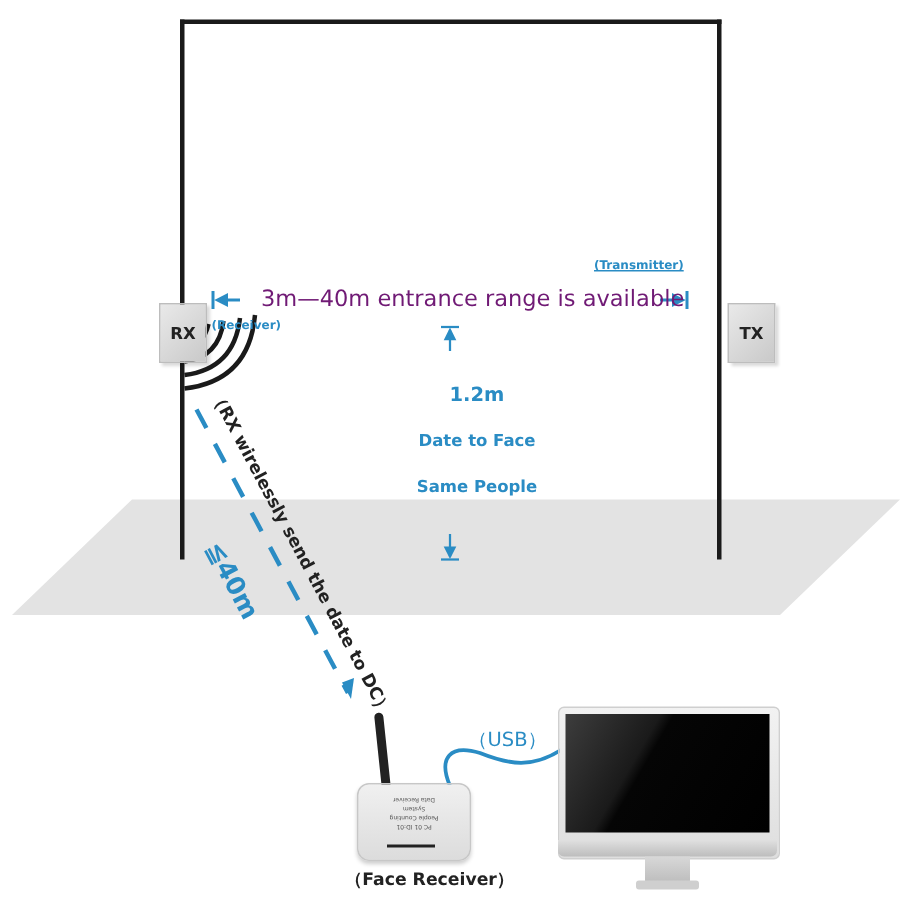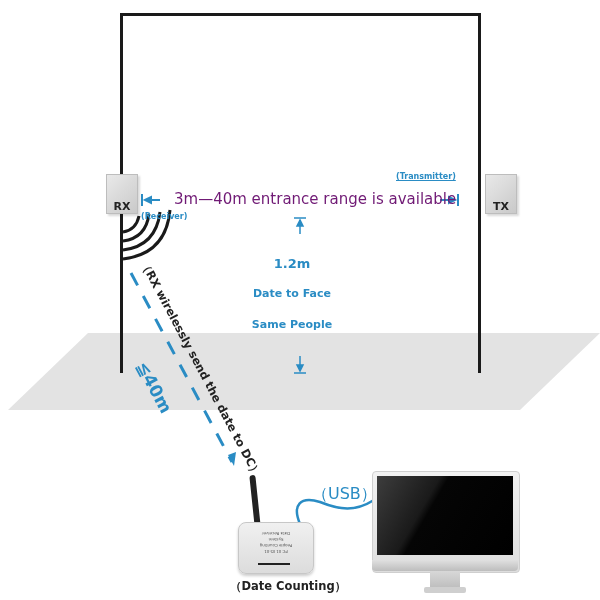--- a/index.html
+++ b/index.html
@@ -13,42 +13,42 @@
       left: 0; top: 0; width: 600px; height: 600px;
     }
     .frame-top { left: 120px; top: 13px; width: 361px; height: 3px; background: #1a1a1a; }
     .pole-left { left: 120px; top: 13px; width: 3px; height: 360px; background: #1a1a1a; }
     .pole-right { left: 478px; top: 13px; width: 3px; height: 360px; background: #1a1a1a; }
     .device-box {
       width: 30px; height: 38px;
       background: linear-gradient(135deg, #e9e9e9 0%, #d6d6d6 60%, #c9c9c9 100%);
       border: 1px solid #bdbdbd;
       box-shadow: 2px 2px 2px rgba(0,0,0,0.15);
-      display: flex; align-items: flex-end; justify-content: center;
-      font-weight: bold; font-size: 11px; color: #222;
+      display: flex; align-items: center; justify-content: center;
+      font-weight: bold; font-size: 11px; color: #222; margin-top: 28px;
     }
     .rx-box { left: 106px; top: 174px; }
     .tx-box { left: 485px; top: 174px; }
     .small-blue { font-size: 8px; font-weight: bold; color: #2a8cc4; }
     .rx-caption { left: 141px; top: 172px; margin-top: 40px; }
     .tx-caption { left: 396px; top: 172px; text-decoration: underline; }
     .range-text { left: 174px; top: 190px; font-size: 15px; color: #701a75; white-space: nowrap; }
-    .center-label { font-weight: bold; color: #2a8cc4; text-align: center; width: 140px; left: 222px; }
+    .center-label { font-weight: bold; color: #2a8cc4; text-align: center; width: 140px; left: 248px; }
     .h12 { top: 256px; font-size: 13px; }
     .face { top: 287px; font-size: 11px; }
     .same { top: 318px; font-size: 11px; }
     .rotated-text {
       left: 150px; top: 258px; font-size: 11.5px; font-weight: bold; color: #222;
       transform-origin: 0 0; transform: rotate(62deg); white-space: nowrap;
     }
     .le40 {
       left: 150px; top: 358px; font-size: 17px; font-weight: bold; color: #2a8cc4;
       transform-origin: 0 0; transform: rotate(62deg); white-space: nowrap;
     }
-    .usb-label { left: 312px; top: 484px; font-size: 16px; color: #2a8cc4; }
+    .usb-label { left: 312px; top: 484px; font-size: 13px; color: #2a8cc4; }
     .dr-label { left: 230px; top: 579px; font-size: 11.5px; font-weight: bold; color: #222; white-space: nowrap; }
     .receiver-body {
       left: 238px; top: 522px; width: 74px; height: 50px;
       background: linear-gradient(180deg, #f0f0f0 0%, #dcdcdc 100%);
       border-radius: 8px; border: 1px solid #c7c7c7;
       box-shadow: 0 2px 3px rgba(0,0,0,0.2);
     }
     .receiver-label-area {
       left: 255px; top: 530px; width: 42px; height: 24px;
       font-size: 4px; color: #555; text-align: center; line-height: 6px;
@@ -135,19 +135,19 @@
 <div class="abs usb-label">（USB）</div>
 
 <div class="abs antenna"></div>
 <div class="abs receiver-body"></div>
 <div class="abs receiver-label-area">
   <div>PC  01   ID:01</div>
   <div>People Counting System</div>
   <div>Data Receiver</div>
 </div>
 <div class="abs receiver-slot"></div>
-<div class="abs dr-label">（Date Counting）</div>
+<div class="abs dr-label">（Face Receiver）</div>
 
 <div class="abs monitor-bezel"></div>
 <div class="abs monitor-screen"></div>
 <div class="abs monitor-chin"></div>
 <div class="abs monitor-neck"></div>
 <div class="abs monitor-foot"></div>
 
 </body></html>

